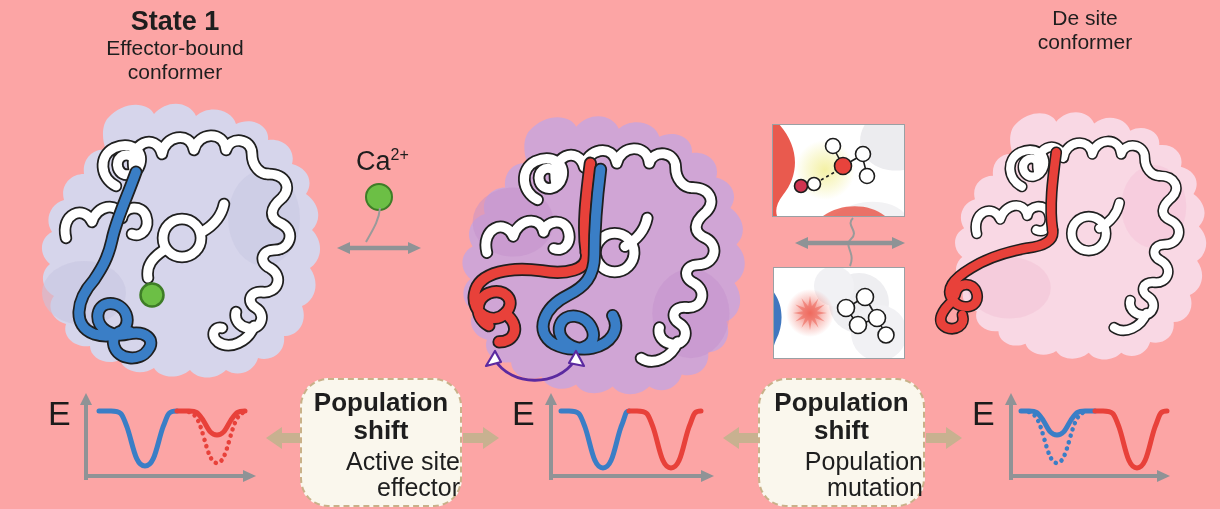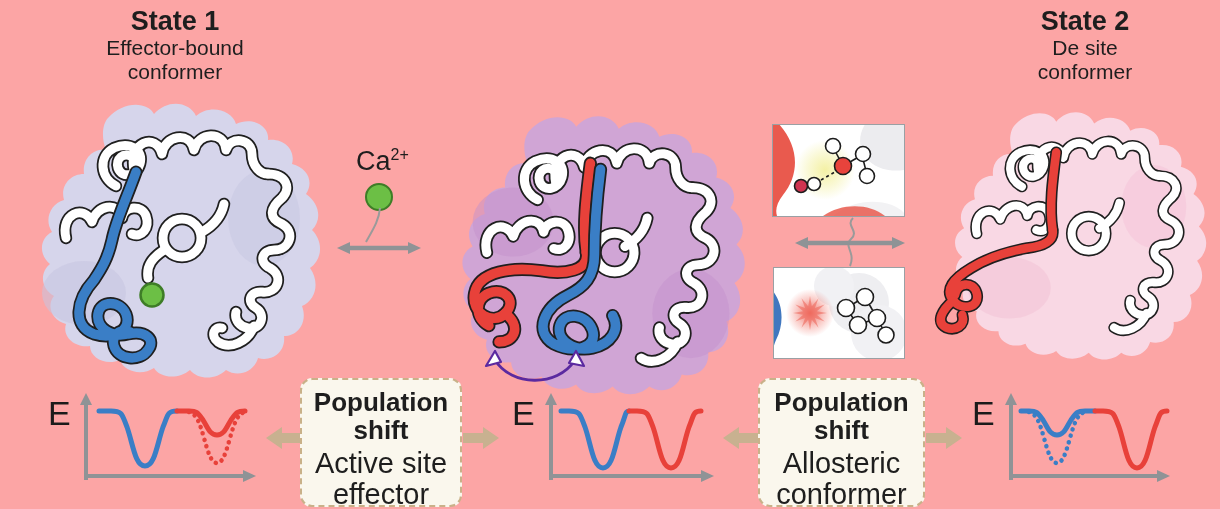--- a/index.html
+++ b/index.html
@@ -6,42 +6,41 @@
   body{font-family:"Liberation Sans", sans-serif; color:#1e1e1e;}
   .canvas{position:relative;width:1220px;height:509px;background:#fca5a5;overflow:hidden;}
   .abs{position:absolute;}
   .title-block{text-align:center;line-height:1.12;}
   .title-bold{font-size:27px;font-weight:bold;}
   .title-sub{font-size:21px;font-weight:normal;}
   .ca-label{font-size:27px;text-align:center;}
   .ca-label sup{font-size:16px;}
   .pop-box{
     box-sizing:border-box;background:#faf7ed;border:2.5px dashed #c9b189;
-    border-radius:12px;text-align:center;padding-top:9px;
+    border-radius:28px;text-align:center;padding-top:9px;
   }
   .pop-title{font-size:26px;font-weight:bold;line-height:1.07;}
-  .pop-sub{font-size:29px;font-weight:normal;line-height:1.07;margin-top:3px;}
+  .pop-sub{font-size:25px;font-weight:normal;line-height:1.07;margin-top:3px;text-align:right;}
   .eplot{display:flex;align-items:flex-start;}
   .e-label{font-size:34px;line-height:1;margin-top:6px;margin-right:6px;color:#1b1b1b;}
   svg{display:block;}
   .ball{fill:#ffffff;stroke:#1c1c1c;stroke-width:1.6;}
 </style>
 </head>
 <body>
 
 <div class="canvas">
 
   <div class="abs title-block" style="left:20px;top:6px;width:310px;">
     <div class="title-bold">State 1</div>
     <div class="title-sub">Effector-bound</div>
     <div class="title-sub">conformer</div>
   </div>
 
   <div class="abs title-block" style="left:950px;top:6px;width:270px;">
-    <div class="title-bold">State 2</div>
     <div class="title-sub">De site</div>
     <div class="title-sub">conformer</div>
   </div>
 
   <svg class="abs" style="left:12px;top:88px;" width="330" height="292" viewBox="0 0 330 292">
     <path fill="#d6d5eb" d="M96,30 C112,12 136,14 142,26 C156,10 178,14 184,28 C198,16 220,22 224,36 C240,28 258,38 256,52 C272,50 284,62 280,76 C296,80 302,94 294,106 C308,116 310,132 300,142 C312,154 310,172 298,180 C308,194 304,212 290,218 C296,234 286,248 272,248 C274,264 260,274 246,270 C242,284 226,290 214,282 C204,292 186,292 178,282 C166,292 148,290 142,280 C130,288 112,284 108,272 C94,278 78,270 78,258 C62,260 50,248 54,236 C40,232 34,218 42,208 C28,200 28,184 38,176 C26,166 28,150 40,144 C32,132 38,116 52,112 C48,98 58,86 72,86 C70,70 82,60 94,62 C88,46 92,34 96,30 Z"></path>
     <ellipse cx="72" cy="205" rx="42" ry="32" fill="#c6c5e0" opacity="0.55"></ellipse>
     <ellipse cx="252" cy="130" rx="36" ry="48" fill="#c6c5e0" opacity="0.45"></ellipse>
     <g fill="none" stroke="#1f1f1f" stroke-width="12.5" stroke-linecap="round" stroke-linejoin="round">
       <path d="M104,98 C88,90 86,68 102,60 C118,53 132,62 128,76 C125,88 110,91 106,80 C103,71 112,63 120,69"></path>
@@ -257,21 +256,21 @@
 
   <svg class="abs" style="left:723px;top:426px;" width="36" height="24" viewBox="0 0 36 24">
     <path d="M36,7 H16 V1 L0,12 L16,23 V17 H36 Z" fill="#c8b190"></path>
   </svg>
   <svg class="abs" style="left:926px;top:426px;" width="36" height="24" viewBox="0 0 36 24">
     <path d="M0,7 H20 V1 L36,12 L20,23 V17 H0 Z" fill="#c8b190"></path>
   </svg>
 
   <div class="abs pop-box" style="left:758px;top:378px;width:167px;height:129px;">
     <div class="pop-title">Population shift</div>
-    <div class="pop-sub">Allosteric conformer</div>
+    <div class="pop-sub">Population mutation</div>
   </div>
 
   <div class="abs eplot" style="left:972px;top:390px;">
     <div class="e-label">E</div>
     <svg width="185" height="115" viewBox="0 0 185 115">
       <line x1="10" y1="90" x2="10" y2="12" stroke="#8f9396" stroke-width="4"></line>
       <polygon points="10,3 4,15 16,15" fill="#8f9396"></polygon>
       <line x1="8" y1="86" x2="158" y2="86" stroke="#8f9396" stroke-width="4"></line>
       <polygon points="169,86 156,80 156,92" fill="#8f9396"></polygon>
       <path fill="none" stroke="#3a7ec6" stroke-width="5" stroke-linecap="round" d="M20,21 H28 C36,21 37,23 42,30 C47,38 49,45 56,45 C63,45 65,38 70,30 C75,23 76,21 84,21 H94"></path>

